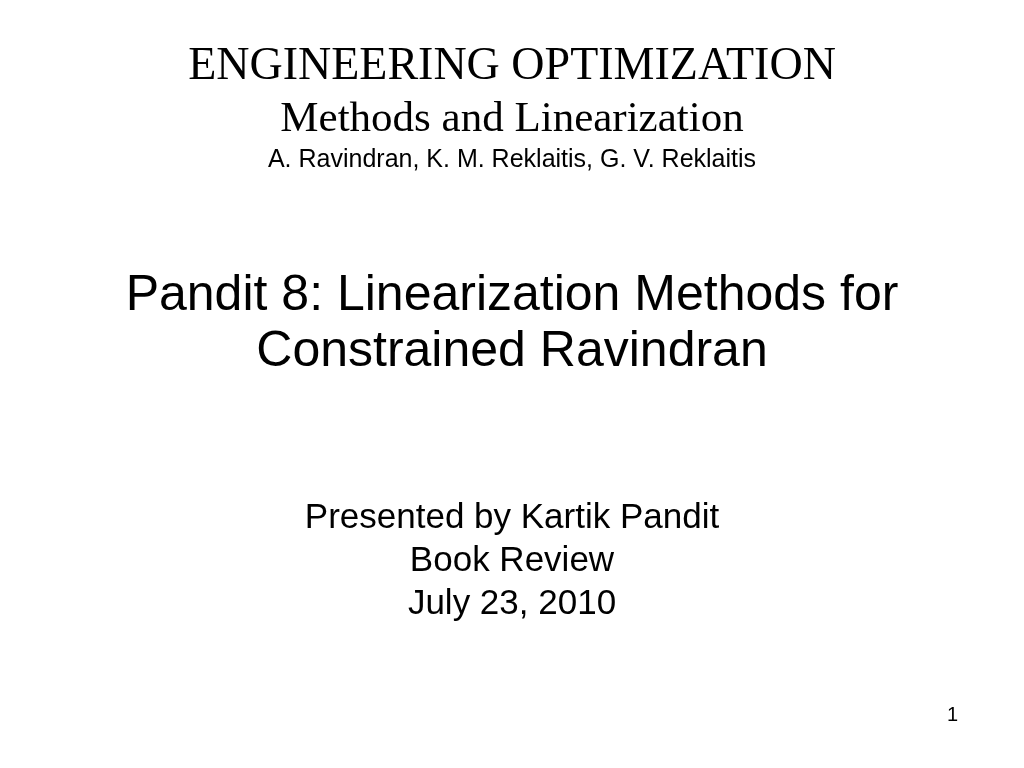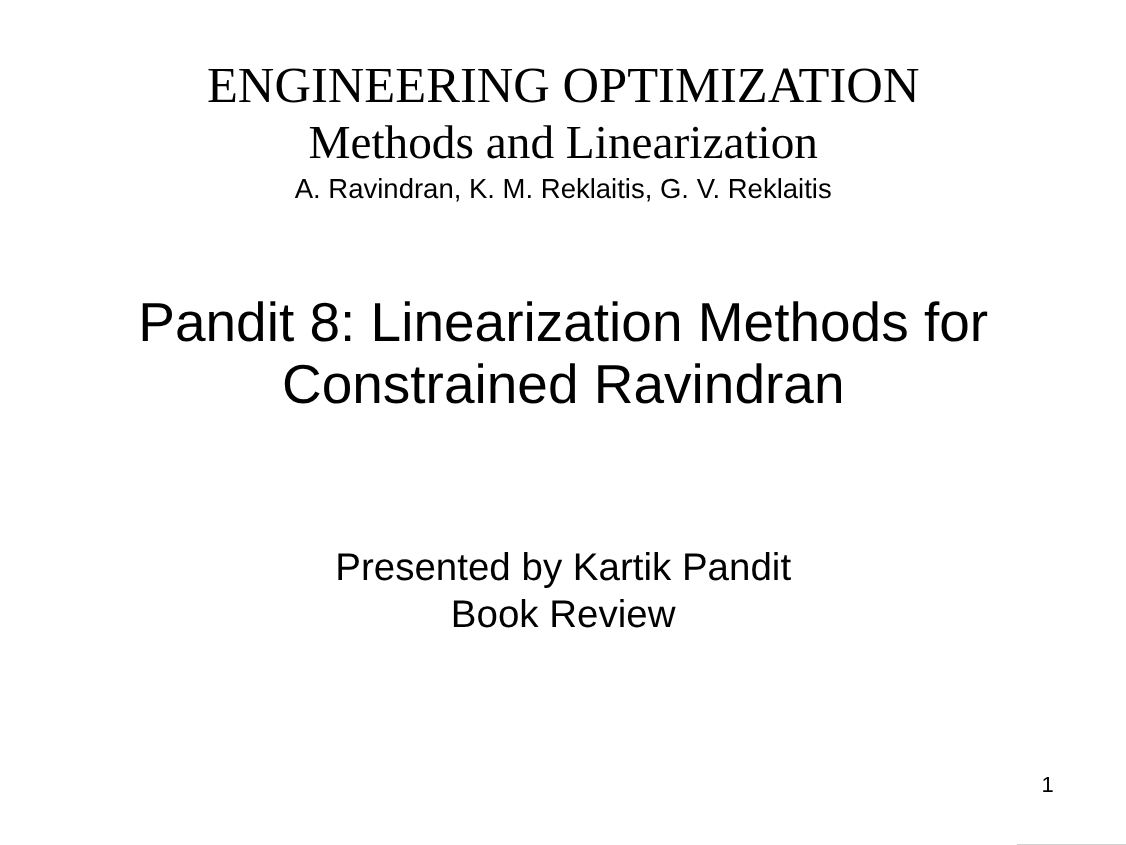--- a/index.html
+++ b/index.html
@@ -18,21 +18,20 @@
   }
   .centered-block {
     position: absolute;
     left: 0;
     right: 0;
     text-align: center;
     white-space: nowrap;
   }
   .book-header {
     top: 36px;
-    margin-top: 14px;
   }
   .book-title-line1 {
     font-family: "Liberation Serif", serif;
     font-size: 46px;
     line-height: 56px;
     font-weight: 400;
   }
   .book-title-line2 {
     font-family: "Liberation Serif", serif;
     font-size: 43px;
@@ -78,17 +77,18 @@
   </div>
 
   <div class="centered-block chapter-title">
     <div>Pandit 8: Linearization Methods for</div>
     <div>Constrained Ravindran</div>
   </div>
 
   <div class="centered-block presentation-info">
     <div>Presented by Kartik Pandit</div>
     <div>Book Review</div>
+    <div>July 23, 2010</div>
   </div>
 
   <div class="page-number">1</div>
 
 </div>
 
 </body></html>

